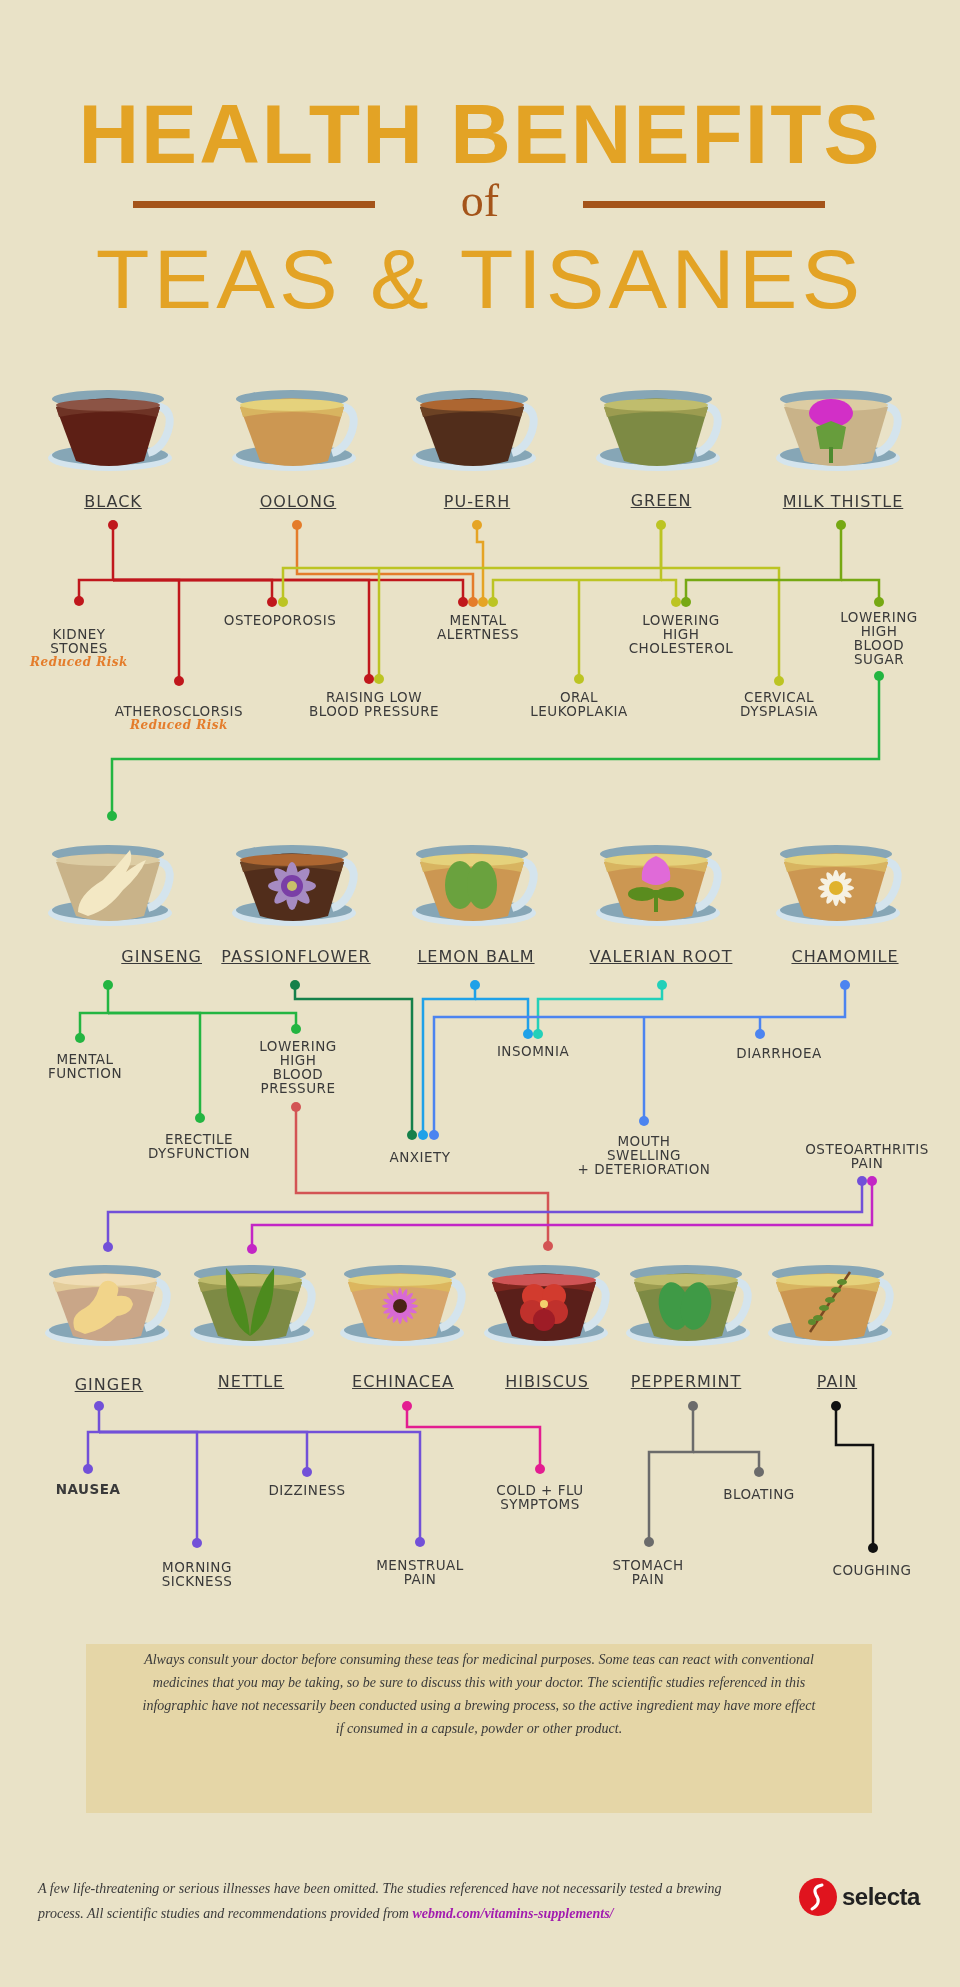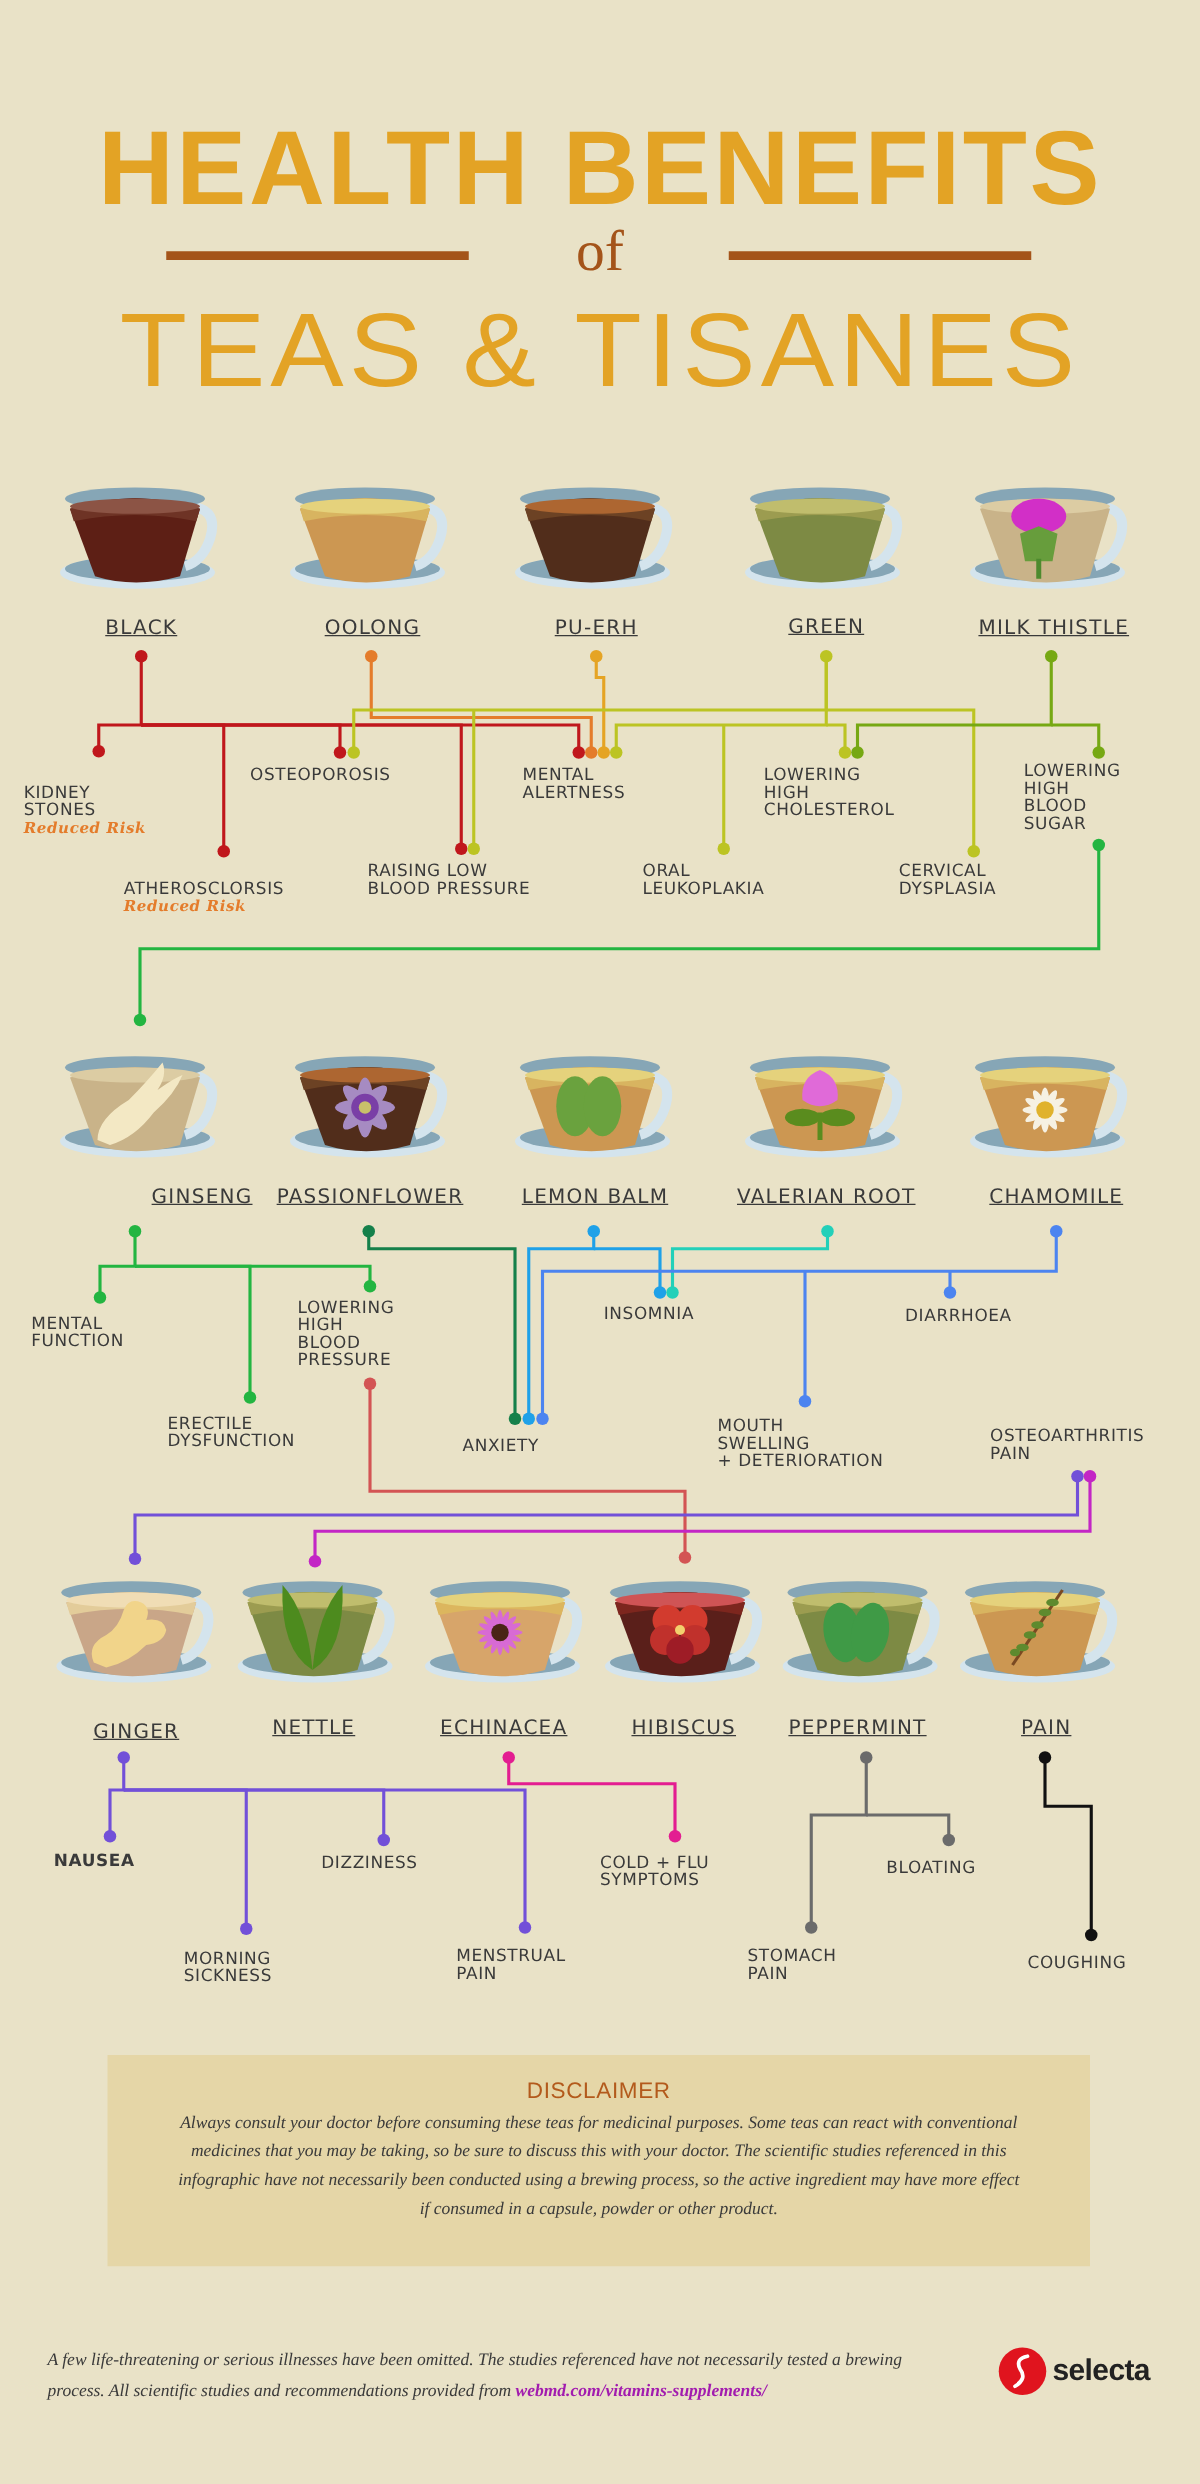--- a/index.html
+++ b/index.html
@@ -5,21 +5,21 @@
   * { margin: 0; padding: 0; box-sizing: border-box; }
   html, body { width: 960px; height: 1987px; background: #e9e2c7; overflow: hidden; }
   body { position: relative; font-family: "DejaVu Sans", sans-serif; color: #3a3a3a; }
   .abs { position: absolute; }
   .title-main { left: 0; width: 960px; top: 92px; text-align: center; font-family: "Liberation Sans", sans-serif; font-weight: bold; font-size: 84px; color: #e3a325; letter-spacing: 2px; line-height: 1; }
   .title-of { left: 0; width: 960px; top: 178px; text-align: center; font-family: "Liberation Serif", serif; font-size: 46px; color: #a4541a; line-height: 1; }
   .rule { height: 7px; background: #a4541a; top: 201px; }
   .title-sub { left: 0; width: 960px; top: 236px; text-align: center; font-family: "Liberation Sans", sans-serif; font-weight: normal; font-size: 88px; color: #e3a325; letter-spacing: 4px; line-height: 1; transform: scaleY(0.95); }
   .cup { width: 130px; height: 100px; }
   .tea-name { width: 180px; text-align: center; font-size: 16px; letter-spacing: 1px; color: #3a3a3a; font-weight: normal; text-decoration: underline; }
-  .label { text-align: left; font-size: 13.5px; line-height: 14px; letter-spacing: 0.5px; color: #3a3a3a; white-space: pre-line; }
+  .label { text-align: center; font-size: 13.5px; line-height: 14px; letter-spacing: 0.5px; color: #3a3a3a; white-space: pre-line; }
   .risk { font-family: "DejaVu Serif", serif; font-style: italic; font-weight: bold; color: #e47c2b; font-size: 12px; letter-spacing: 0.5px; display: block; }
   svg.lines { position: absolute; left: 0; top: 0; width: 960px; height: 1987px; pointer-events: none; }
   .disclaimer { left: 86px; top: 1644px; width: 786px; height: 169px; background: #e5d6a7; text-align: center; }
   .disc-title { margin-top: 18px; font-family: "Liberation Sans", sans-serif; font-size: 18px; color: #b35a1c; letter-spacing: 0.5px; }
   .disc-body { margin: 4px auto 0; width: 680px; font-family: "Liberation Serif", serif; font-style: italic; font-size: 14px; line-height: 23px; color: #3a3a3a; }
   .footnote { left: 38px; top: 1876px; width: 700px; font-family: "Liberation Serif", serif; font-style: italic; font-size: 14px; line-height: 25px; color: #3a3a3a; }
   .footnote .src { color: #a21caf; font-weight: bold; }
   .logo { left: 798px; top: 1876px; width: 130px; height: 42px; display: flex; align-items: center; }
   .logo-text { font-family: "Liberation Sans", sans-serif; font-size: 24px; font-weight: bold; color: #222; margin-left: 4px; letter-spacing: -0.5px; }
 </style>
@@ -496,21 +496,20 @@
 <div class="abs label" style="left:365px;top:1558px;width:110px;">MENSTRUAL
 PAIN</div>
 <div class="abs label" style="left:480px;top:1483px;width:120px;">COLD + FLU
 SYMPTOMS</div>
 <div class="abs label" style="left:598px;top:1558px;width:100px;">STOMACH
 PAIN</div>
 <div class="abs label" style="left:709px;top:1487px;width:100px;">BLOATING</div>
 <div class="abs label" style="left:822px;top:1563px;width:100px;">COUGHING</div>
 
 <div class="abs disclaimer">
-  <div class="disc-title">DISCLAIMER</div>
   <div class="disc-body">Always consult your doctor before consuming these teas for medicinal purposes. Some teas can react with conventional medicines that you may be taking, so be sure to discuss this with your doctor. The scientific studies referenced in this infographic have not necessarily been conducted using a brewing process, so the active ingredient may have more effect if consumed in a capsule, powder or other product.</div>
 </div>
 
 <div class="abs footnote">
   <span>A few life-threatening or serious illnesses have been omitted. The studies referenced have not necessarily tested a brewing process. All scientific studies and recommendations provided from </span><span class="src">webmd.com/vitamins-supplements/</span>
 </div>
 <div class="abs logo">
   <svg width="40" height="40" viewBox="0 0 40 40">
     <circle cx="20" cy="20" r="19" fill="#e0141e"></circle>
     <path d="M24 8 Q14 10 18 18 Q24 26 14 32" stroke="#fff" stroke-width="3" fill="none" stroke-linecap="round"></path>

